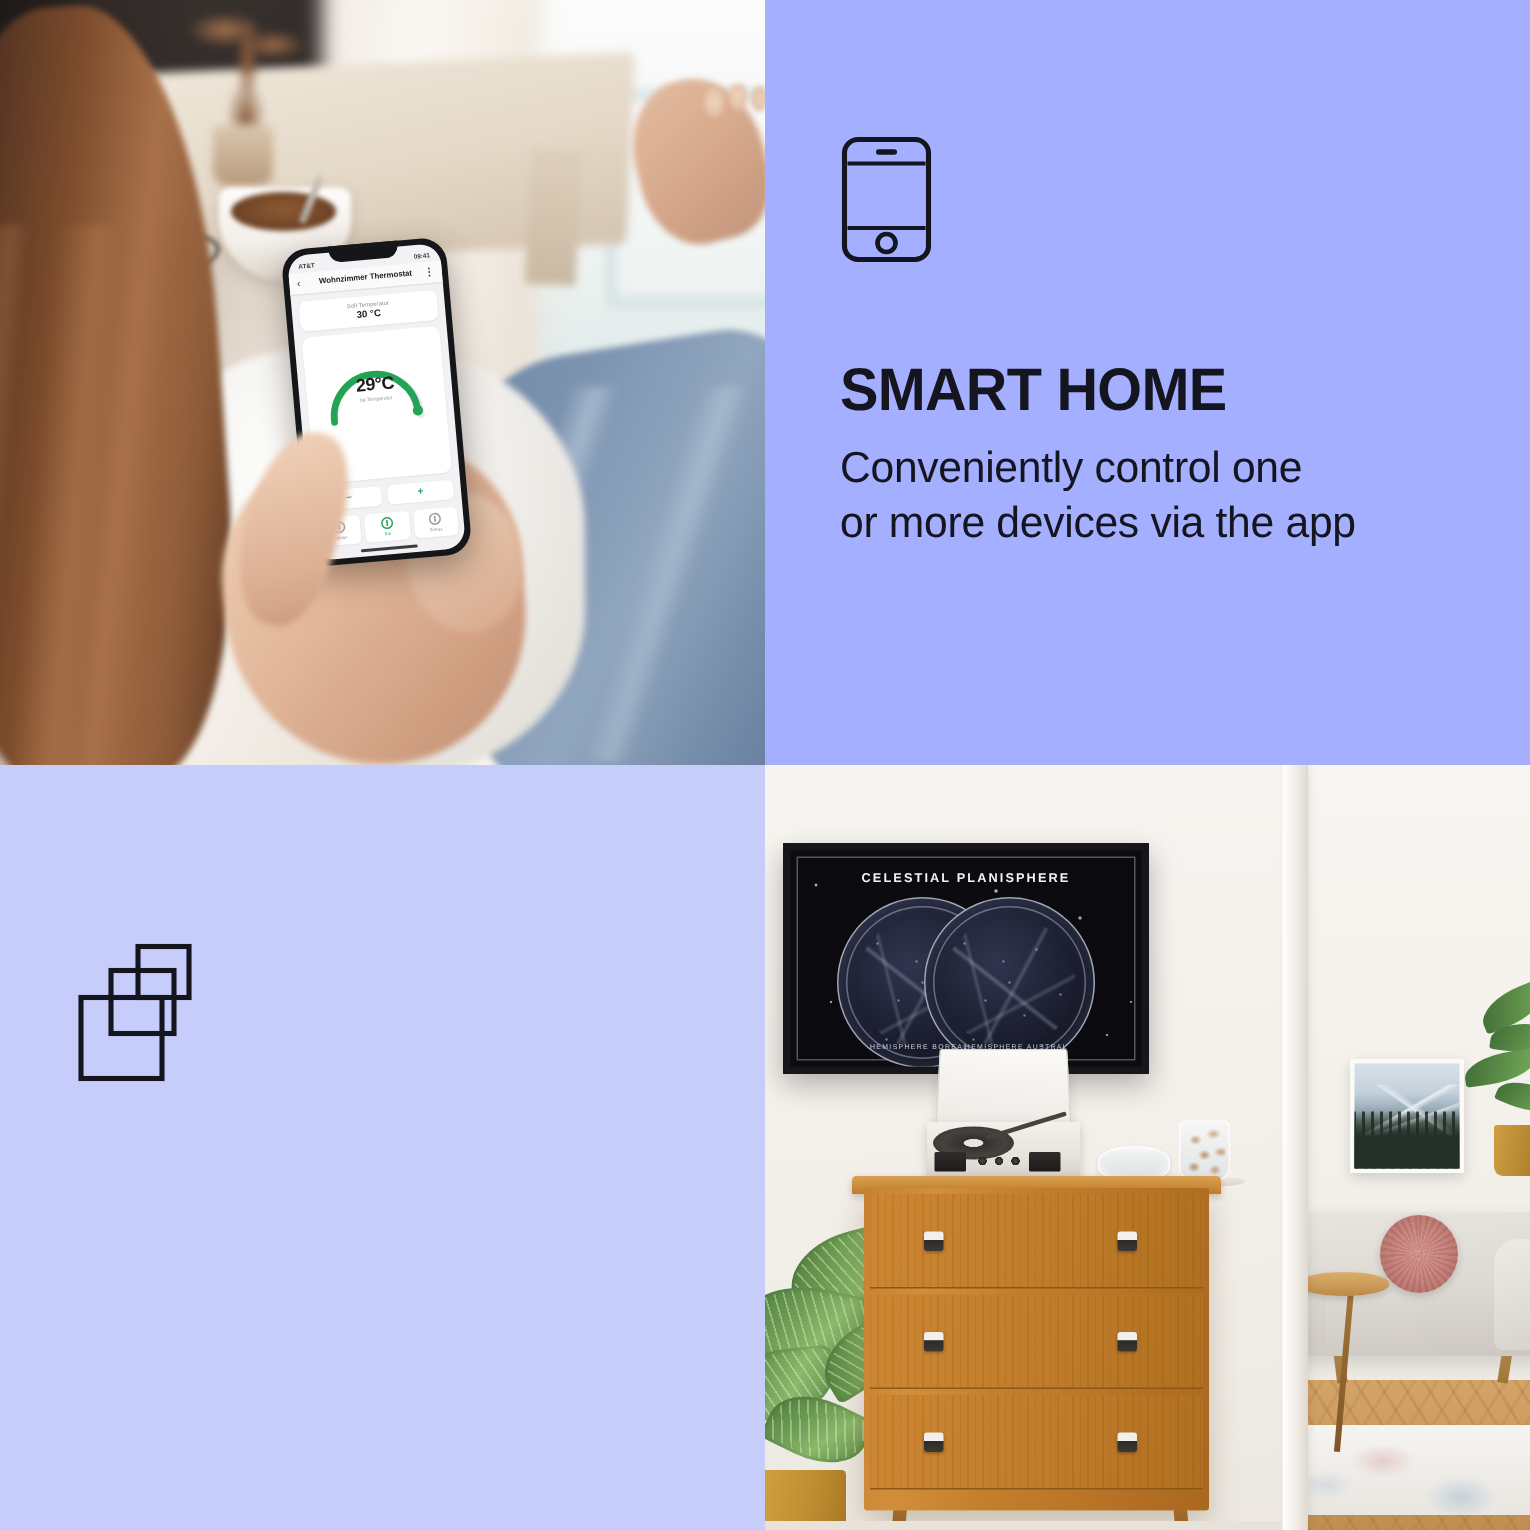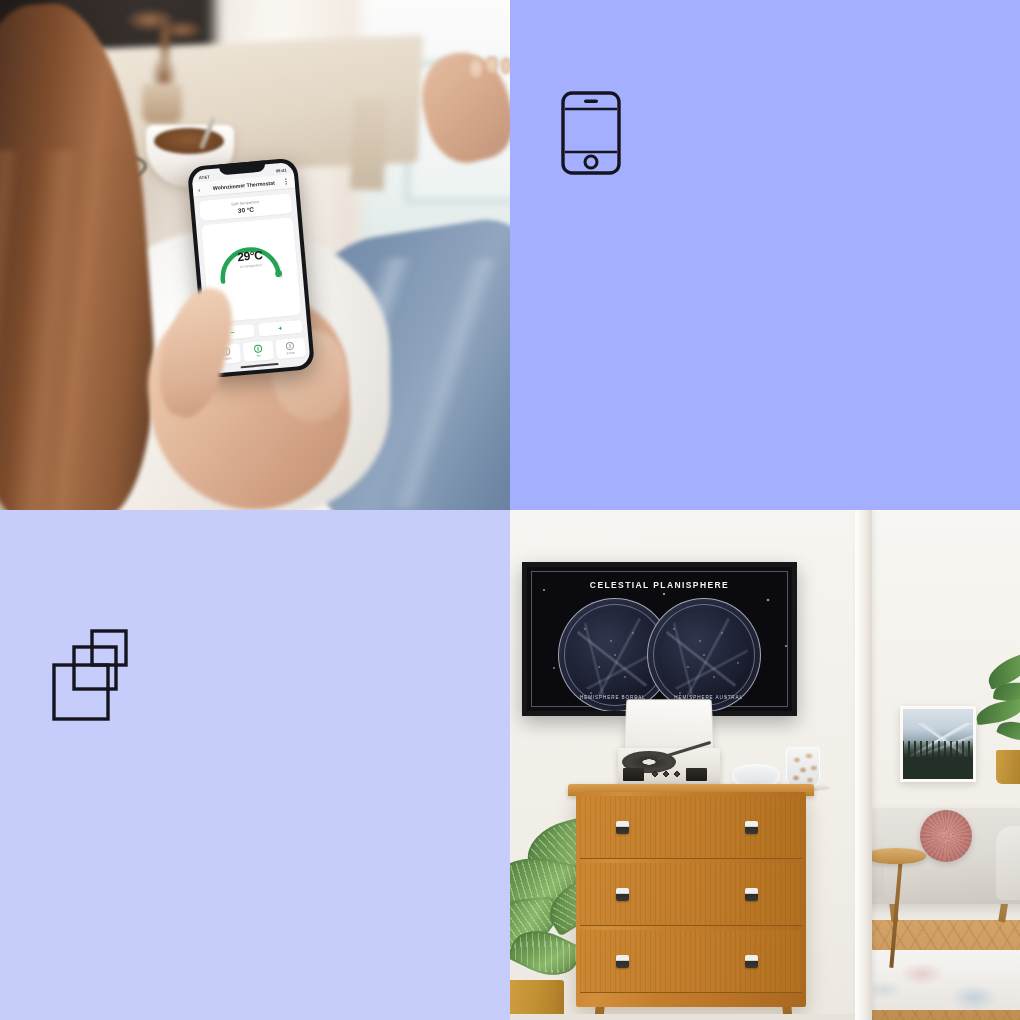--- a/index.html
+++ b/index.html
@@ -375,21 +375,21 @@
     background: linear-gradient(90deg,#ffffff,#f0ece5 60%,#ddd8cf);
     box-shadow: 2px 0 6px rgba(0,0,0,.07);
   }
   .ph2-baseboard {
     position: absolute; left: 0; bottom: 0; width: 352px; height: 6px;
     background: #e7e2da;
   }
 
   
   .poster {
-    position: absolute; left: 12px; top: 52px; width: 275px; height: 154px;
+    position: absolute; left: 12px; top: 52px; width: 244px; height: 154px;
     background: #0d0d10;
     border: 5px solid #17171b;
     box-shadow: 0 7px 18px rgba(0,0,0,.28);
     overflow: hidden;
   }
   .poster-inner {
     position: absolute; inset: 4px;
     border: 1px solid #55555e;
     background:
       radial-gradient(1.3px 1.3px at 12px 18px,#fff,rgba(255,255,255,0)),
@@ -799,20 +799,27 @@
 
   <div class="cell panel" id="cell-smarthome">
     <div class="panel-icon">
       <svg class="icon-svg" width="62" height="86" viewBox="0 0 62 86">
         <rect x="3" y="3" width="56" height="80" rx="9" ry="9" fill="none" stroke="#14151f" stroke-width="3.4"></rect>
         <line x1="5" y1="19" x2="57" y2="19" stroke="#14151f" stroke-width="2.6"></line>
         <line x1="5" y1="62" x2="57" y2="62" stroke="#14151f" stroke-width="2.6"></line>
         <rect x="24" y="9.5" width="14" height="3.6" rx="1.8" fill="#14151f"></rect>
         <circle cx="31" cy="72" r="6" fill="none" stroke="#14151f" stroke-width="3.1"></circle>
       </svg>
+    </div>
+    <div class="panel-inner">
+      <div class="panel-title">SMART HOME</div>
+      <div class="panel-body">
+        <div>Conveniently control one</div>
+        <div>or more devices via the app</div>
+      </div>
     </div>
   </div>
 
   <div class="cell panel" id="cell-allrounder">
     <div class="panel-icon">
       <svg class="icon-svg" width="100" height="100" viewBox="0 0 100 100">
         <rect x="42" y="4" width="34" height="34" fill="none" stroke="#14151f" stroke-width="3.4"></rect>
         <rect x="24" y="20" width="42" height="42" fill="none" stroke="#14151f" stroke-width="3.4"></rect>
         <rect x="4" y="38" width="54" height="54" fill="none" stroke="#14151f" stroke-width="3.4"></rect>
       </svg>

